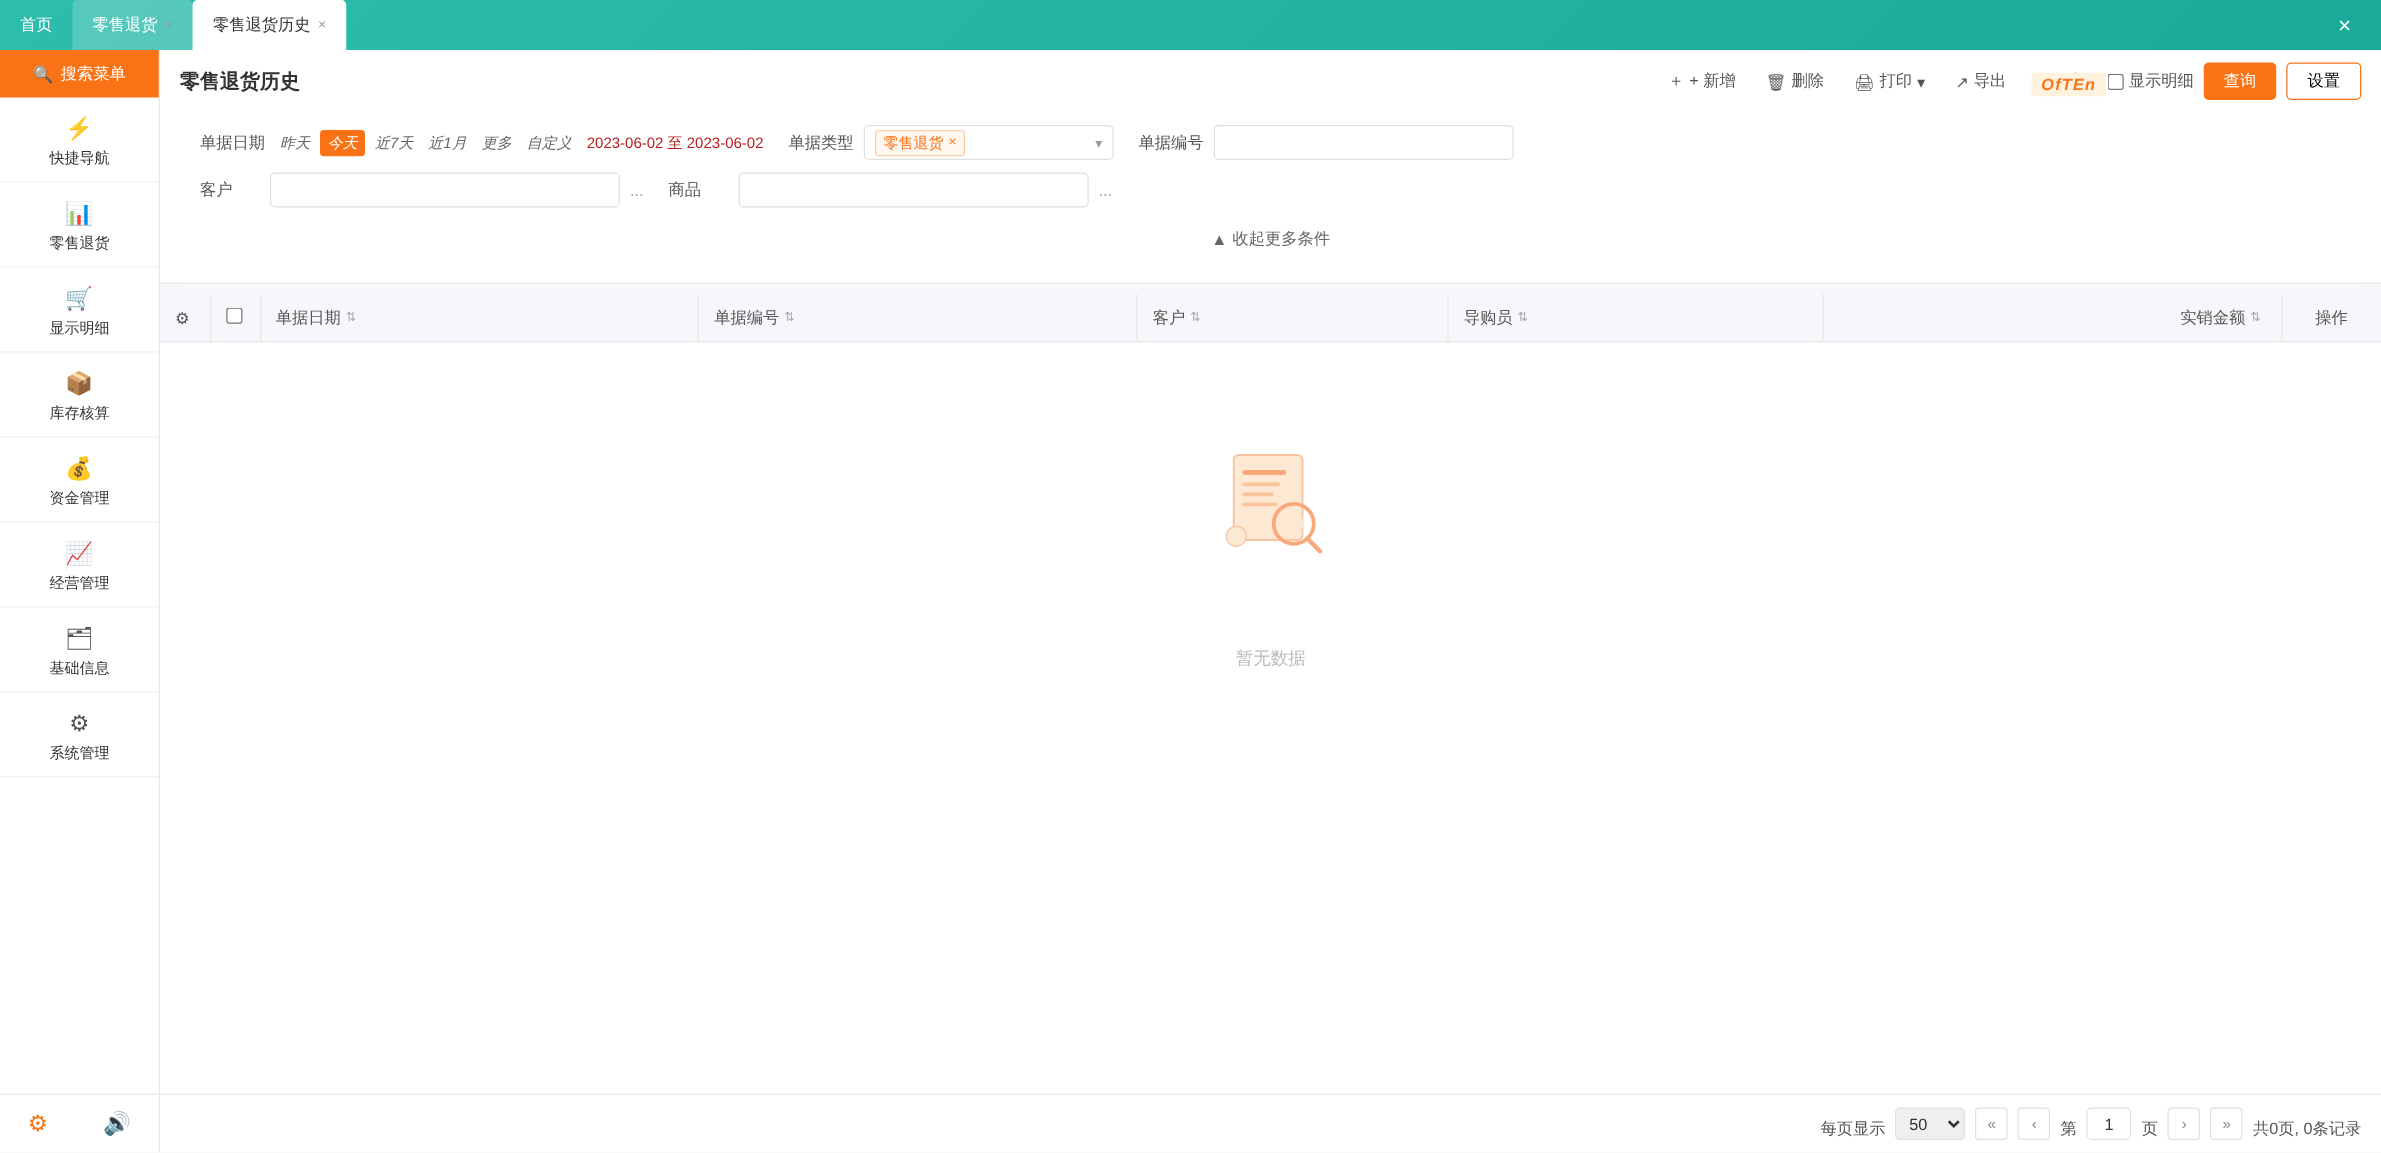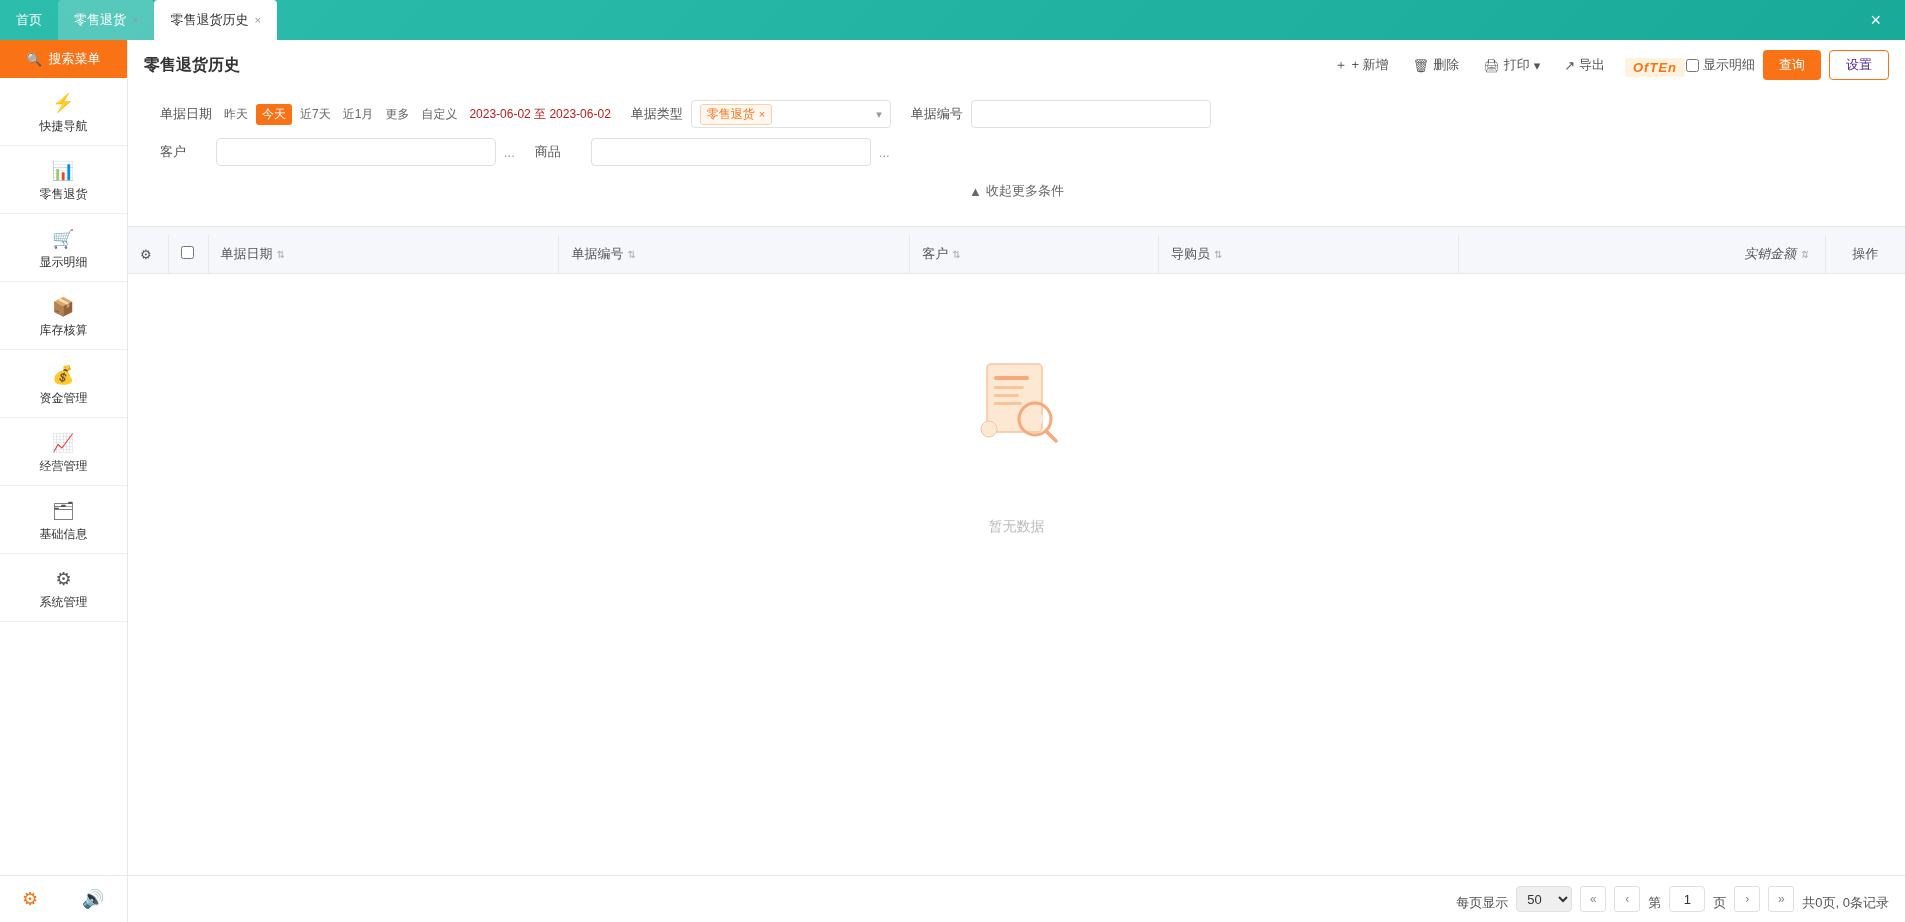--- a/index.html
+++ b/index.html
@@ -163,21 +163,21 @@
       background: #f97316;
       color: #fff;
       border: none;
       border-radius: 4px;
       padding: 6px 16px;
       font-size: 13px;
       cursor: pointer;
     }
     .btn-settings {
       background: #fff;
-      color: #4c1d95;
+      color: #000000;
       border: 1px solid #f97316;
       border-radius: 4px;
       padding: 5px 16px;
       font-size: 13px;
       cursor: pointer;
       font-family: Liberation Serif, serif;
     }
     .show-detail-check {
       display: flex;
       align-items: center;
@@ -206,20 +206,21 @@
     .filter-label {
       font-size: 13px;
       color: #555;
       white-space: nowrap;
       min-width: 48px;
     }
     .date-shortcuts {
       display: flex;
       align-items: flex-end;
       gap: 4px;
+      font-style: italic;
     }
     .date-shortcut {
       font-size: 12px;
       color: #666;
       cursor: pointer;
       padding: 2px 4px;
     }
     .date-shortcut.active {
       background: #f97316;
       color: #fff;
@@ -586,21 +587,21 @@
                 <span>客户</span>
                 <span class="sort-icon">⇅</span>
               </div>
             </th>
             <th>
               <div class="col-sortable">
                 <span>导购员</span>
                 <span class="sort-icon">⇅</span>
               </div>
             </th>
-            <th style="text-align:right; padding-right:16px;font-style:italic;">
+            <th style="text-align:right; padding-right:16px;">
               <div class="col-sortable" style="justify-content:flex-end;">
                 <span>实销金额</span>
                 <span class="sort-icon">⇅</span>
               </div>
             </th>
             <th style="width:80px; text-align:center;">
               <span>操作</span>
             </th>
           </tr>
         </thead>

